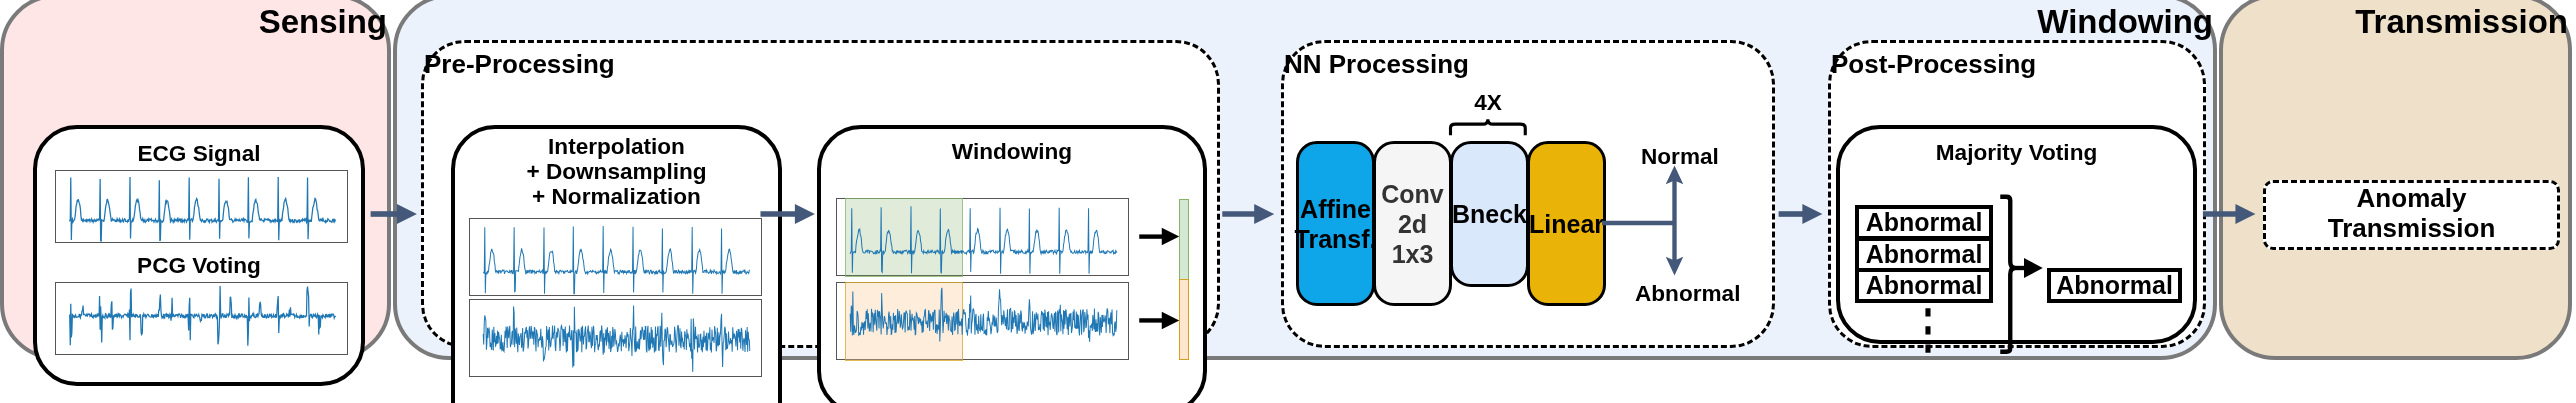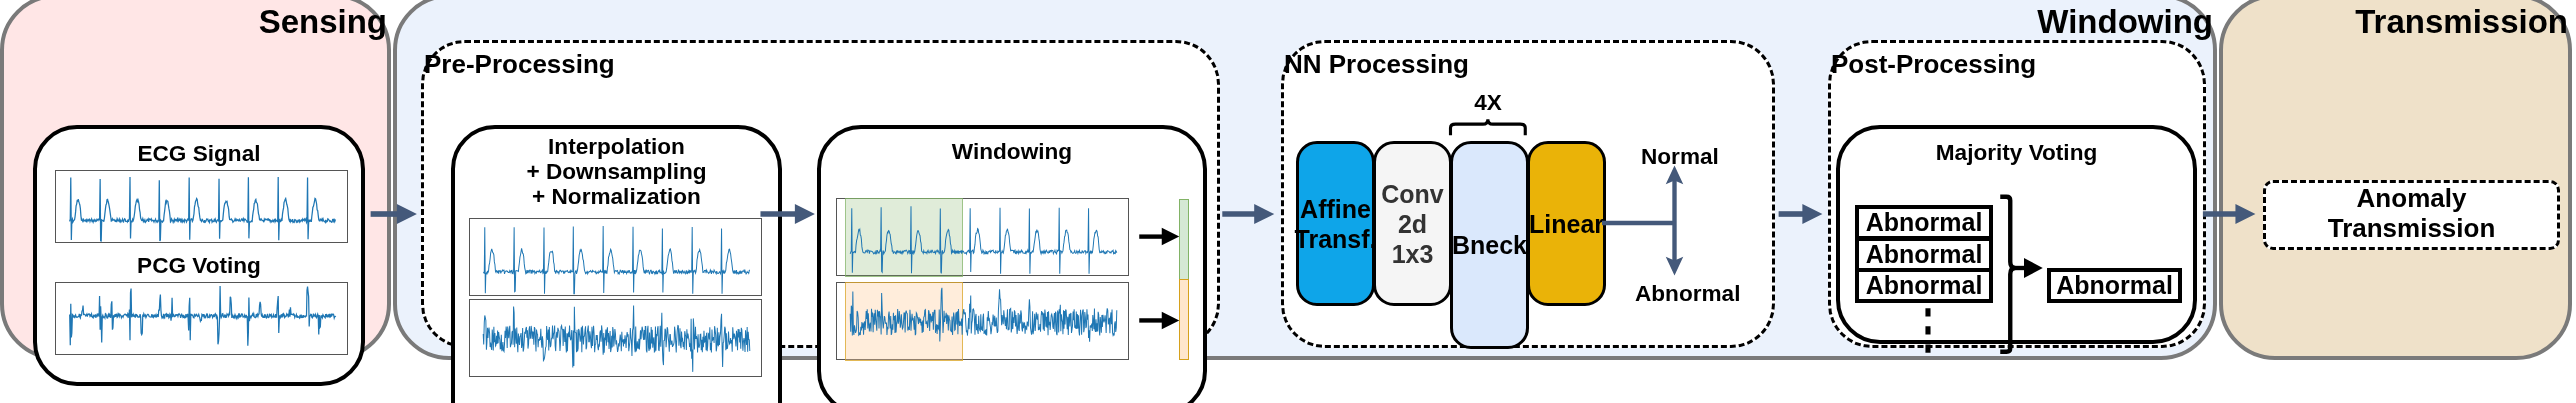--- a/index.html
+++ b/index.html
@@ -90,21 +90,21 @@
 <div class="abs" style="left:1450px;top:90px;width:76px;text-align:center;font-size:22.6px;">4X</div>
 <svg width="81" height="19" style="left:1448px;top:119px;" viewBox="0 0 130 30">
   <path d="M4,26 L4,14 Q4,8 12,8 L56,8 Q64,8 64,0 Q64,8 72,8 L116,8 Q124,8 124,14 L124,26" fill="none" stroke="#000" stroke-width="5"></path>
 </svg>
 <div id="nn-blocks">
     <div class="abs nnblock" style="left: 1296px; top: 141px; width: 79px; height: 165px; background: #0ea5e9; color: rgb(0, 0, 0); white-space: pre-line;">Affine
 Transf.</div>
     <div class="abs nnblock" style="left: 1373px; top: 141px; width: 79px; height: 165px; background: rgb(245, 245, 245); color: rgb(51, 51, 51); white-space: pre-line;">Conv
 2d
 1x3</div>
-    <div class="abs nnblock" style="left: 1450px; top: 141px; width: 79px; height: 208px; background: rgb(218, 232, 252); color: rgb(0, 0, 0); white-space: pre-line;">Bneck</div>
+    <div class="abs nnblock" style="left: 1450px; top: 141px; width: 79px; height: 146px; background: rgb(218, 232, 252); color: rgb(0, 0, 0); white-space: pre-line;">Bneck</div>
     <div class="abs nnblock" style="left: 1527px; top: 141px; width: 79px; height: 165px; background: #eab308; color: rgb(0, 0, 0); white-space: pre-line;">Linear</div>
   </div>
 <svg width="125" height="125" style="left:1602px;top:163px;" viewBox="0 0 200 200">
   <line x1="0" y1="96" x2="116" y2="96" stroke="#44597a" stroke-width="7"></line>
   <line x1="116" y1="22" x2="116" y2="164" stroke="#44597a" stroke-width="7"></line>
   <polygon points="102,34 116,4 130,34 116,28" fill="#44597a"></polygon>
   <polygon points="102,150 116,180 130,150 116,156" fill="#44597a"></polygon>
 </svg>
 <div class="abs" style="left:1641px;top:144px;width:69px;text-align:center;font-size:22.6px;">Normal</div>
 <div class="abs" style="left:1635px;top:281px;width:81px;text-align:center;font-size:22.6px;">Abnormal</div>

